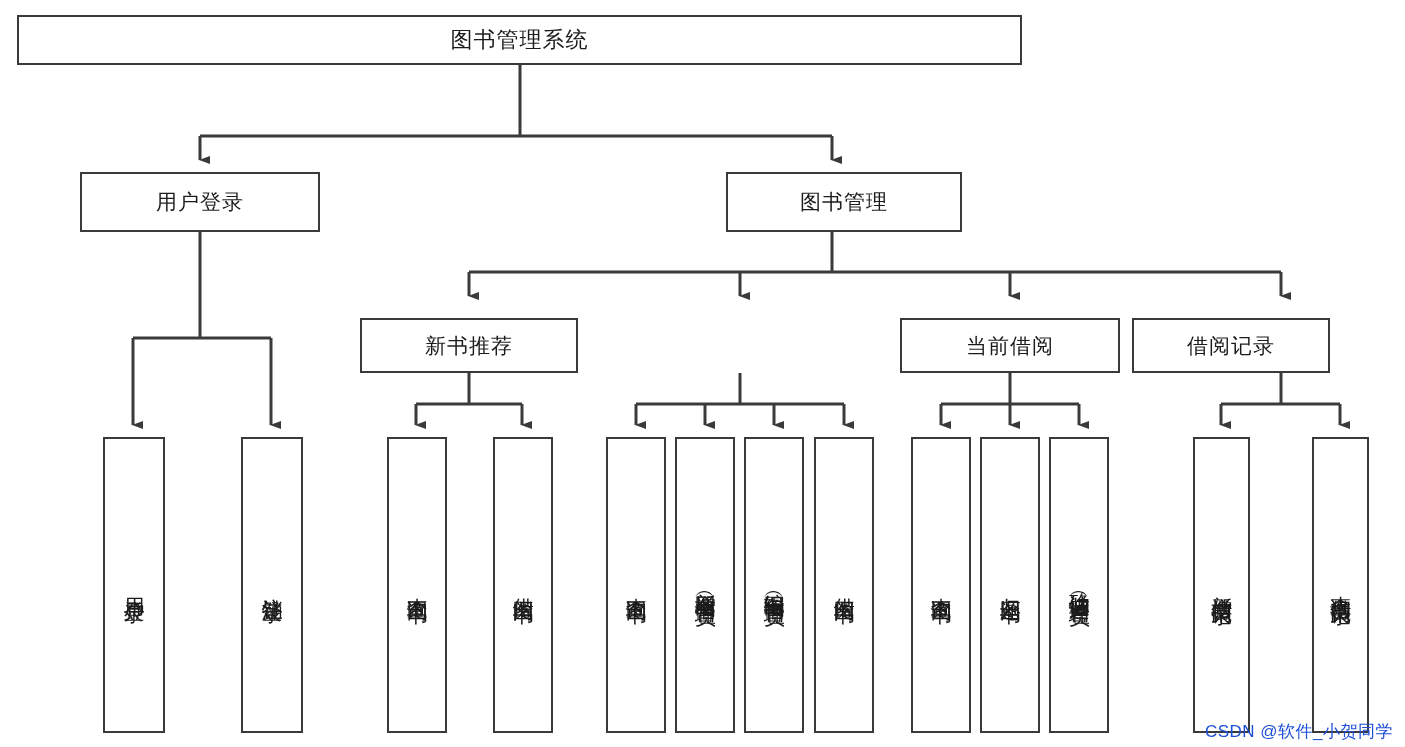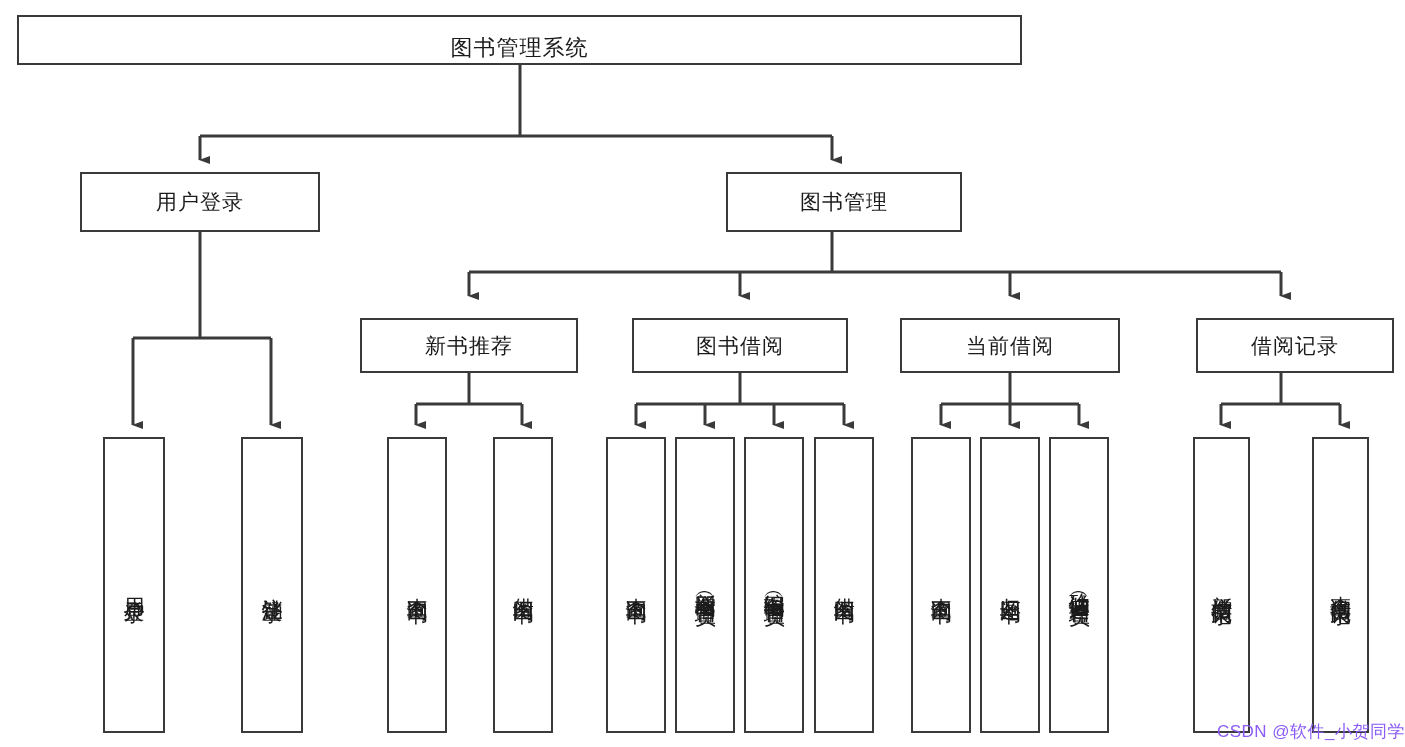--- a/index.html
+++ b/index.html
@@ -50,24 +50,24 @@
   }
   .node.vert .label {
     writing-mode: vertical-rl;
     text-orientation: upright;
     display: block;
     text-align: center;
   }
   .node.root { font-size: 22px; }
   #watermark {
     position: absolute;
-    right: 0;
+    right: 12px;
     bottom: 4px;
     font-size: 17px;
-    color: #8b5cf6;
+    color: #1d4ed8;
     letter-spacing: 0.5px;
     white-space: nowrap;
   }
 </style>
 </head>
 <body>
 
 <div id="canvas">
 
   <svg class="connectors" viewBox="0 0 1405 747">
@@ -113,41 +113,38 @@
       <path d="M1010,404 L1010,425" marker-end="url(#arrow)"></path>
       <path d="M1079,404 L1079,425" marker-end="url(#arrow)"></path>
 
       <path d="M1281,373 L1281,404"></path>
       <path d="M1221,404 L1340,404"></path>
       <path d="M1221,404 L1221,425" marker-end="url(#arrow)"></path>
       <path d="M1340,404 L1340,425" marker-end="url(#arrow)"></path>
     </g>
   </svg>
 
-  <div class="node horiz root" style="left:17px; top:15px; width:1005px; height:50px;align-items:flex-end;">
+  <div class="node horiz root" style="left:17px; top:15px; width:1005px; height:50px;">
     <span class="label">图书管理系统</span>
   </div>
 
   <div class="node horiz" style="left:80px; top:172px; width:240px; height:60px;">
     <span class="label">用户登录</span>
   </div>
   <div class="node horiz" style="left:712px; top:172px; width:236px; height:60px;margin-left:14px;">
     <span class="label">图书管理</span>
   </div>
 
   <div class="node horiz" style="left:360px; top:318px; width:218px; height:55px;">
     <span class="label">新书推荐</span>
   </div>
-  <div class="node horiz" style="left:632px; top:318px; width:216px; height:55px;">
-    <span class="label">图书借阅</span>
-  </div>
   <div class="node horiz" style="left:900px; top:318px; width:220px; height:55px;text-align:center;">
     <span class="label">当前借阅</span>
   </div>
-  <div class="node horiz" style="left:1196px; top:318px; width:198px; height:55px;">
+  <div class="node horiz" style="left:1132px; top:318px; width:198px; height:55px;">
     <span class="label">借阅记录</span>
   </div>
 
   <div class="node vert" style="left:103px; top:437px; width:62px; height:296px;">
     <span class="label">用户登录</span>
   </div>
   <div class="node vert" style="left:241px; top:437px; width:62px; height:296px;">
     <span class="label">注销登录</span>
   </div>
 

